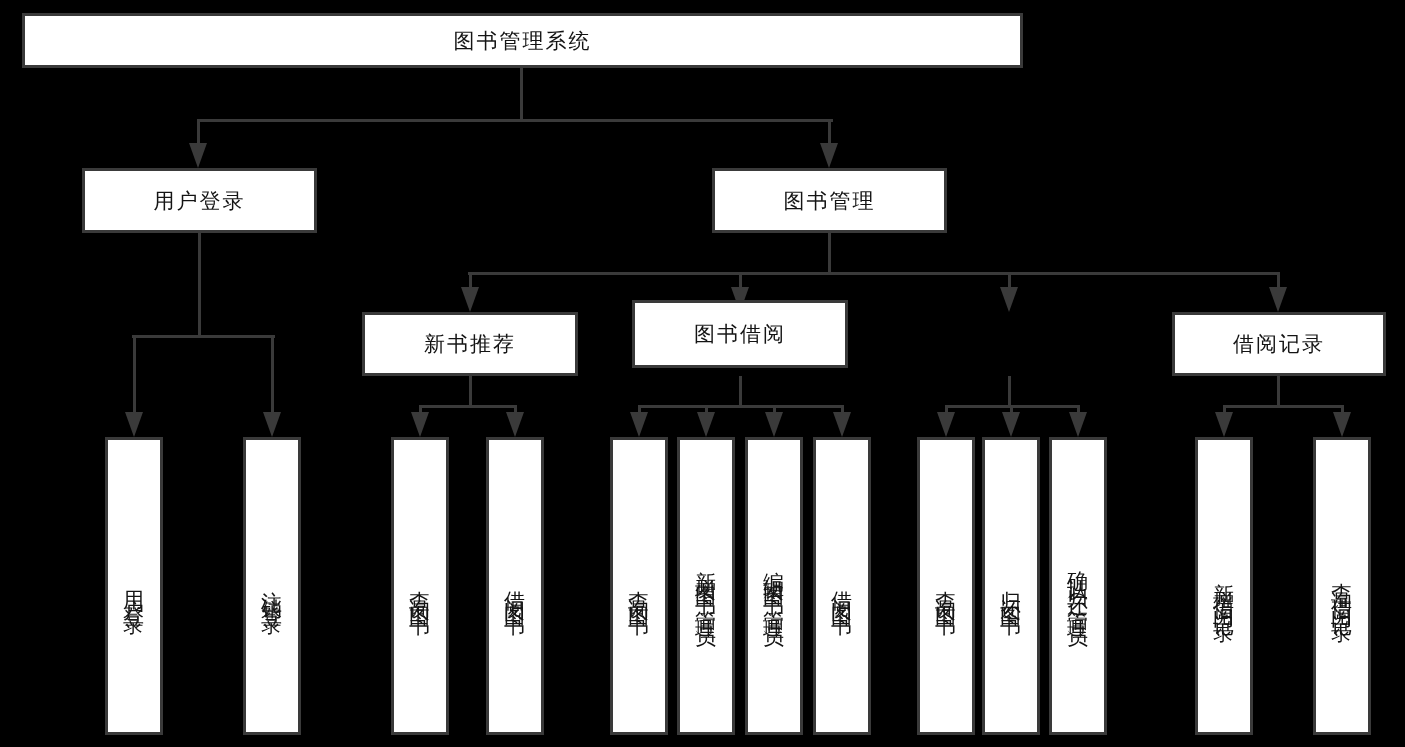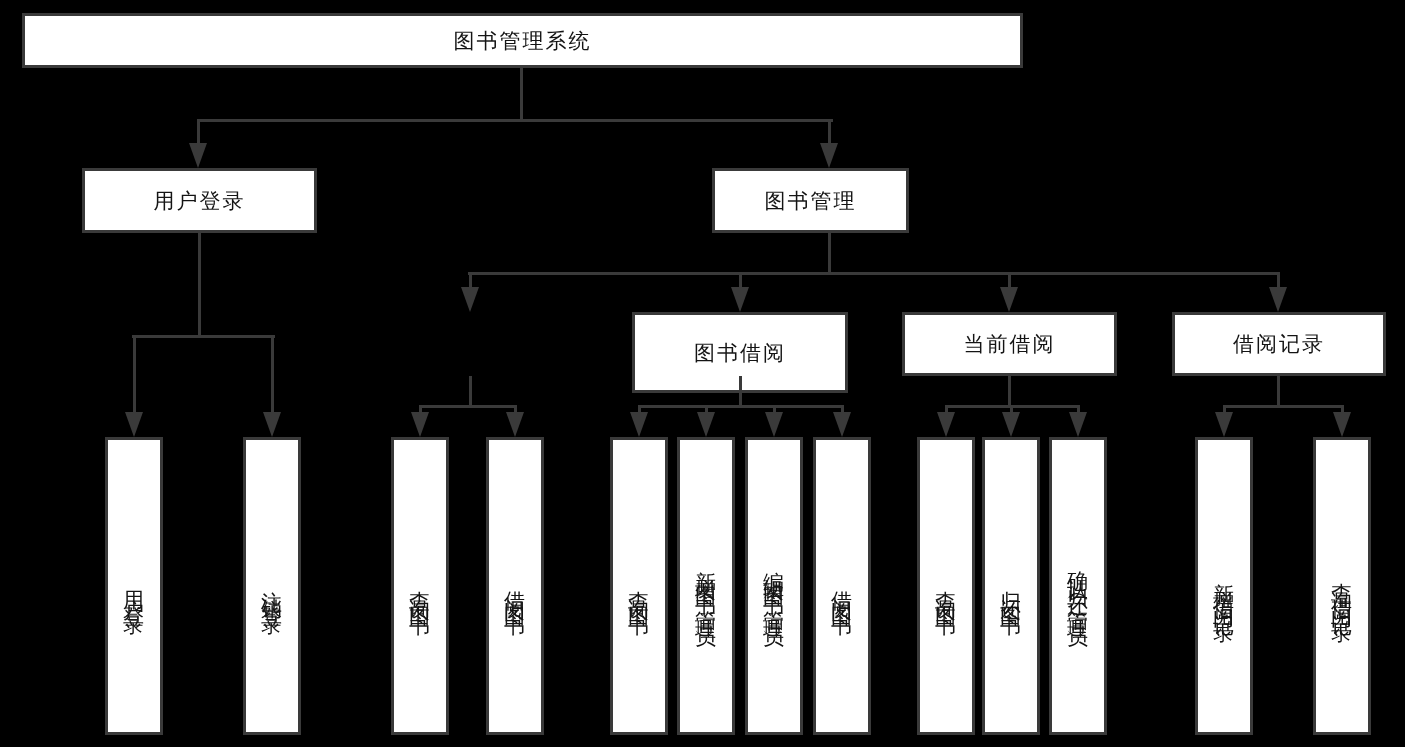--- a/index.html
+++ b/index.html
@@ -54,42 +54,42 @@
 
   <div class="vline" style="left:520px;top:66px;height:55px;"></div>
   <div class="hline" style="left:197px;top:119px;width:636px;"></div>
 
   <div class="vline" style="left:197px;top:119px;height:25px;"></div>
   <div class="ahead" style="left:189px;top:143px;"></div>
   <div class="vline" style="left:828px;top:119px;height:25px;"></div>
   <div class="ahead" style="left:820px;top:143px;"></div>
 
   <div class="box hbox" style="left:82px;top:168px;width:235px;height:65px;">用户登录</div>
-  <div class="box hbox" style="left:712px;top:168px;width:197px;height:65px;">图书管理</div>
+  <div class="box hbox" style="left:712px;top:168px;width:235px;height:65px;">图书管理</div>
 
   <div class="vline" style="left:198px;top:233px;height:105px;"></div>
   <div class="hline" style="left:132px;top:335px;width:143px;"></div>
   <div class="vline" style="left:133px;top:335px;height:77px;"></div>
   <div class="ahead" style="left:125px;top:412px;"></div>
   <div class="vline" style="left:271px;top:335px;height:77px;"></div>
   <div class="ahead" style="left:263px;top:412px;"></div>
 
   <div class="vline" style="left:828px;top:233px;height:42px;"></div>
   <div class="hline" style="left:468px;top:272px;width:812px;"></div>
   <div class="vline" style="left:469px;top:272px;height:18px;"></div>
   <div class="ahead" style="left:461px;top:287px;"></div>
   <div class="vline" style="left:739px;top:272px;height:18px;"></div>
   <div class="ahead" style="left:731px;top:287px;"></div>
   <div class="vline" style="left:1008px;top:272px;height:18px;"></div>
   <div class="ahead" style="left:1000px;top:287px;"></div>
   <div class="vline" style="left:1277px;top:272px;height:18px;"></div>
   <div class="ahead" style="left:1269px;top:287px;"></div>
 
-  <div class="box hbox" style="left:632px;top:312px;width:216px;height:81px;">图书借阅</div>
-  <div class="box hbox" style="left:902px;top:312px;width:215px;height:64px;">当前借阅</div>
+  <div class="box hbox" style="left:362px;top:312px;width:216px;height:64px;">新书推荐</div>
+  <div class="box hbox" style="left:632px;top:300px;width:216px;height:68px;">图书借阅</div>
   <div class="box hbox" style="left:1172px;top:312px;width:214px;height:64px;">借阅记录</div>
 
   <div class="vline" style="left:469px;top:376px;height:32px;"></div>
   <div class="hline" style="left:419px;top:405px;width:98px;"></div>
   <div class="vline" style="left:419px;top:405px;height:10px;"></div>
   <div class="ahead" style="left:411px;top:412px;"></div>
   <div class="vline" style="left:514px;top:405px;height:10px;"></div>
   <div class="ahead" style="left:506px;top:412px;"></div>
 
   <div class="vline" style="left:739px;top:376px;height:32px;"></div>

